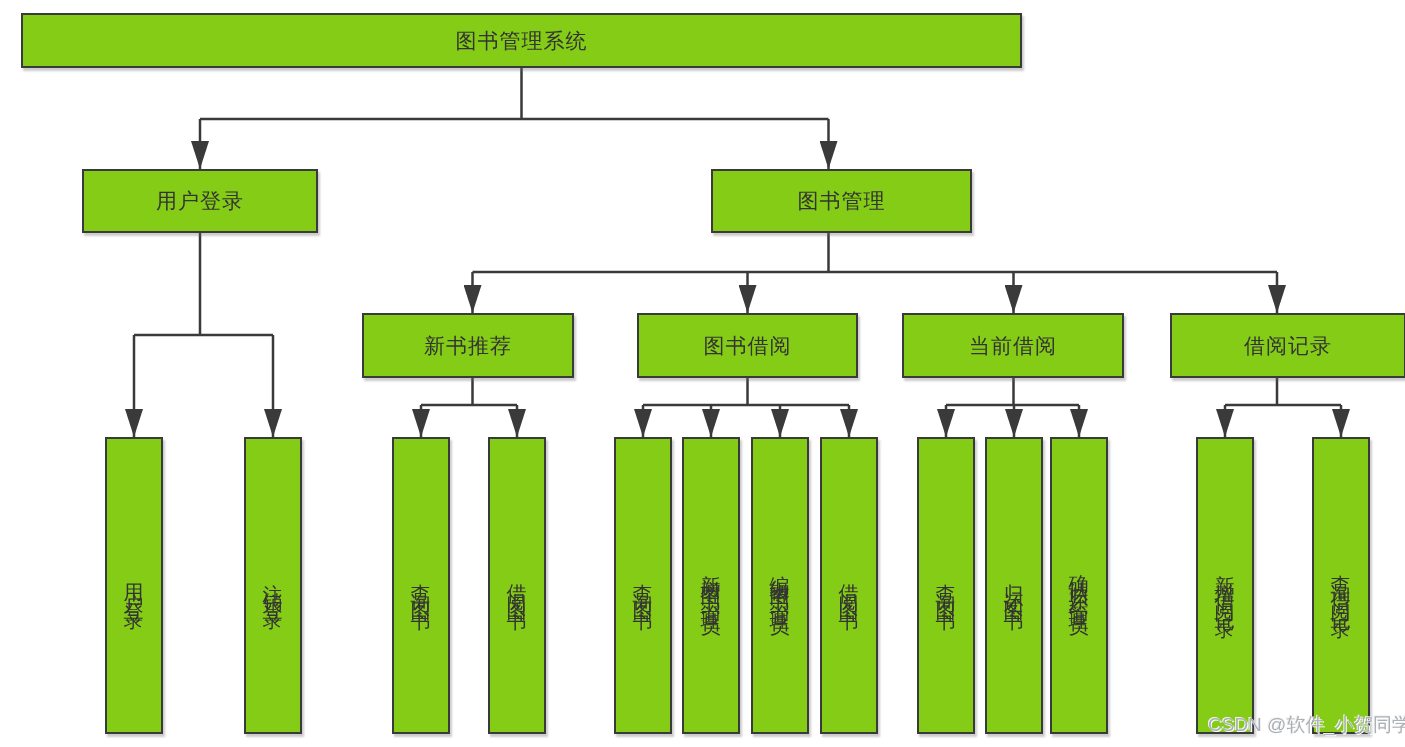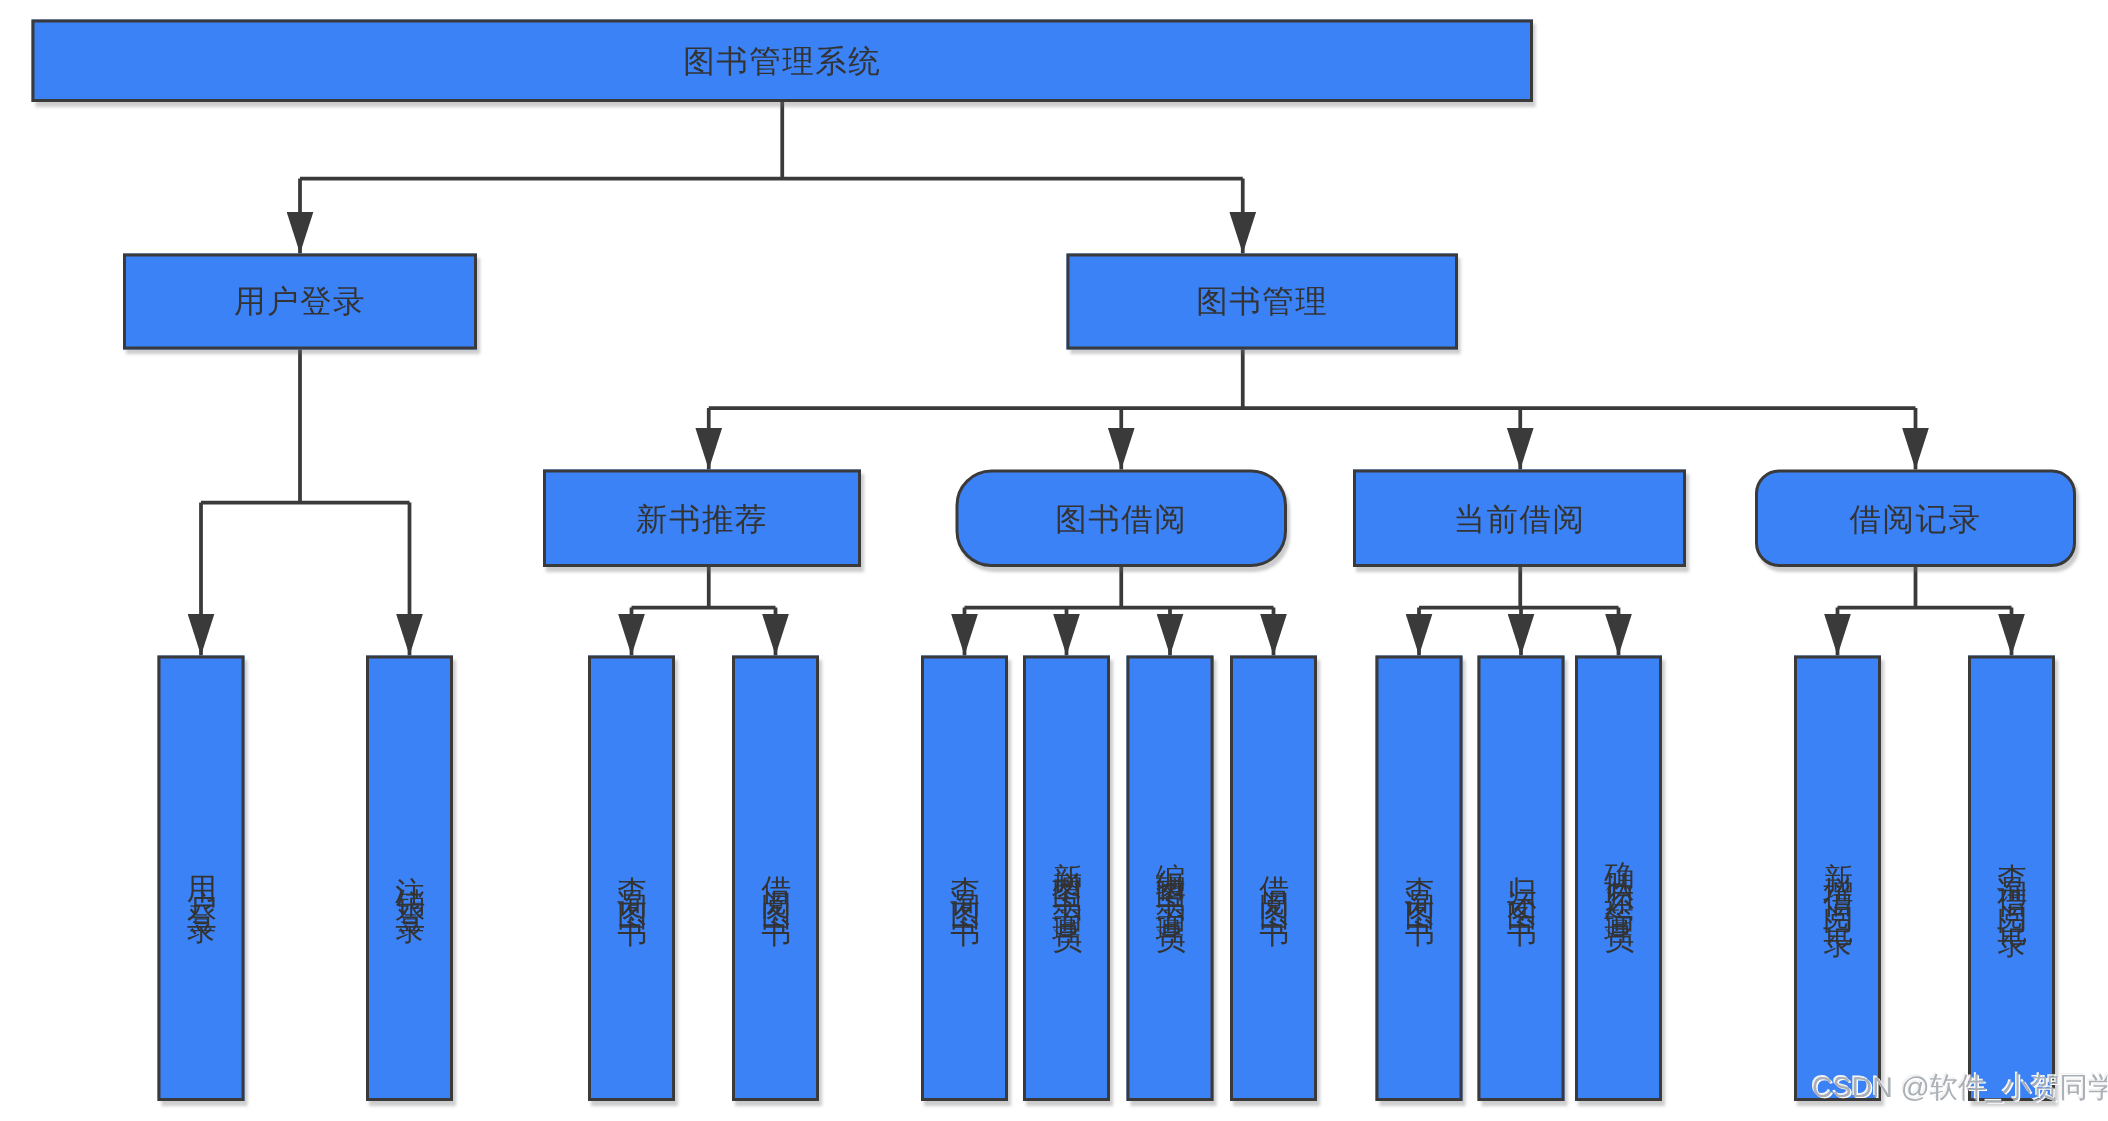--- a/index.html
+++ b/index.html
@@ -8,21 +8,21 @@
     width: 1405px;
     height: 747px;
     background: #ffffff;
     font-family: "Liberation Sans", "DejaVu Sans", sans-serif;
     overflow: hidden;
   }
   #connector-layer { position: absolute; left: 0; top: 0; }
   .node {
     position: absolute;
     box-sizing: border-box;
-    background: #3b82f6;
+    background: #84cc16;
     border: 2.5px solid #3a3a3a;
     color: #333333;
     display: flex;
     align-items: center;
     justify-content: center;
     box-shadow: 2px 3px 2px rgba(110,110,110,0.35);
   }
   .h-node { font-size: 21px; letter-spacing: 1px; }
   .leaf {
     writing-mode: vertical-rl;
@@ -90,23 +90,23 @@
       <line x1="1341" y1="405" x2="1341" y2="437" marker-end="url(#ah)"></line>
     </g>
   </svg>
 
   <div class="node h-node" style="left:21px; top:13px; width:1001px; height:55px;">图书管理系统</div>
 
   <div class="node h-node" style="left:82px; top:169px; width:236px; height:64px;">用户登录</div>
   <div class="node h-node" style="left:711px; top:169px; width:261px; height:64px;">图书管理</div>
 
   <div class="node h-node" style="left:362px; top:313px; width:212px; height:65px;">新书推荐</div>
-  <div class="node h-node" style="left:637px; top:313px; width:221px; height:65px;border-radius:24px;">图书借阅</div>
+  <div class="node h-node" style="left:637px; top:313px; width:221px; height:65px;">图书借阅</div>
   <div class="node h-node" style="left:902px; top:313px; width:222px; height:65px;">当前借阅</div>
-  <div class="node h-node" style="left:1170px; top:313px; width:214px; height:65px;border-radius:16px;">借阅记录</div>
+  <div class="node h-node" style="left:1170px; top:313px; width:236px; height:65px;">借阅记录</div>
 
   <div class="node leaf" style="left:105px; top:437px; width:58px; height:297px;">用户登录</div>
   <div class="node leaf" style="left:244px; top:437px; width:58px; height:297px;">注销登录</div>
 
   <div class="node leaf" style="left:392px; top:437px; width:58px; height:297px;">查询图书</div>
   <div class="node leaf" style="left:488px; top:437px; width:58px; height:297px;">借阅图书</div>
 
   <div class="node leaf" style="left:614px; top:437px; width:58px; height:297px;">查询图书</div>
   <div class="node leaf leaf-long" style="left:682px; top:437px; width:58px; height:297px;">新增图书（管理员）</div>
   <div class="node leaf leaf-long" style="left:751px; top:437px; width:58px; height:297px;">编辑图书（管理员）</div>

